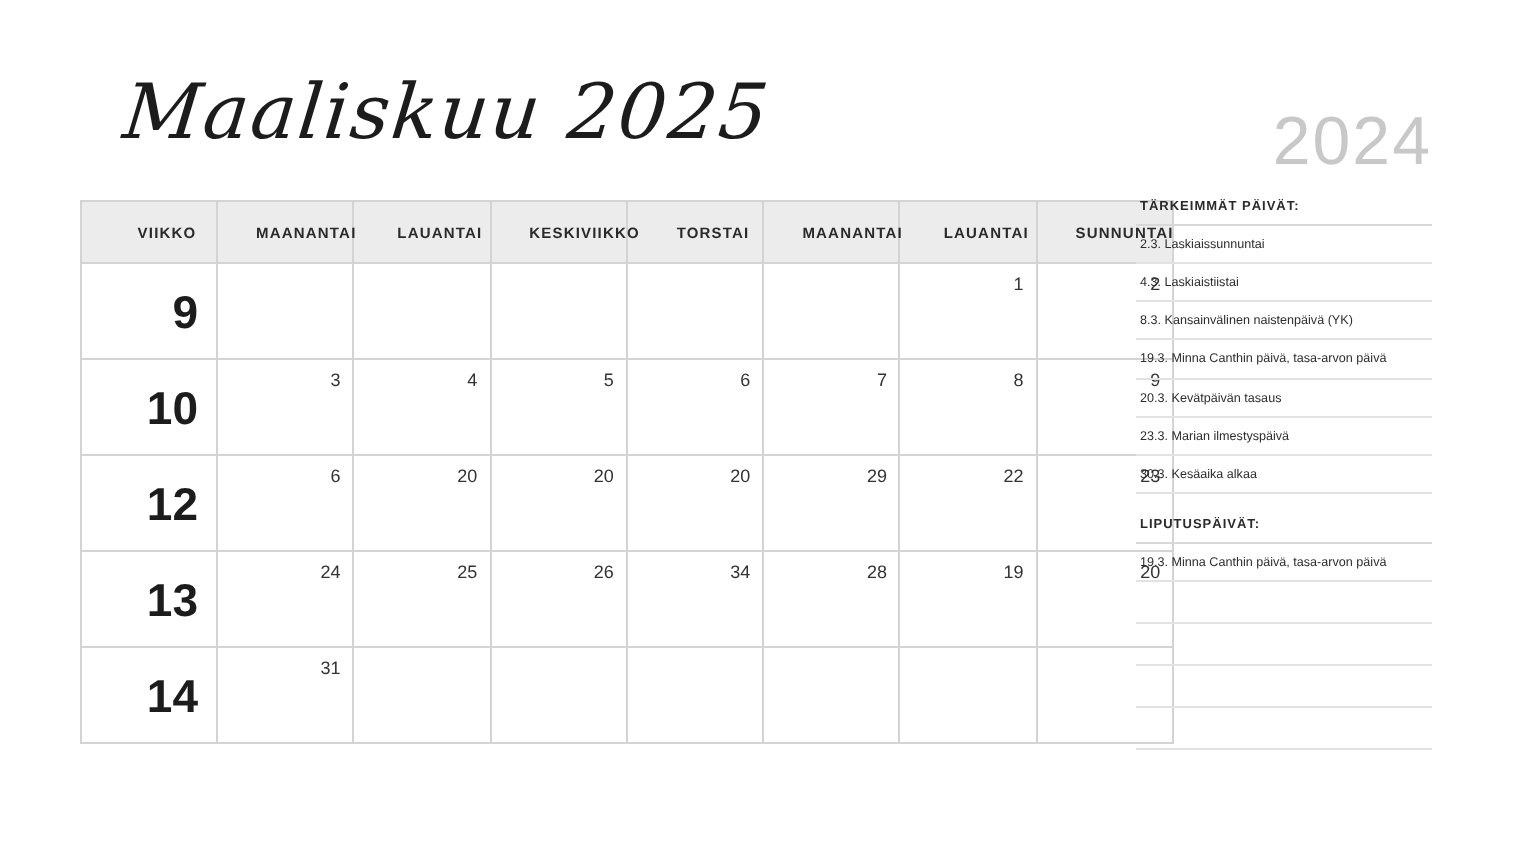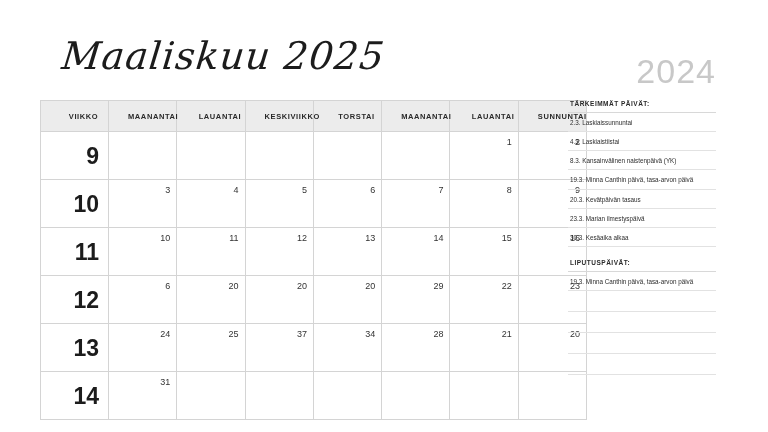--- a/index.html
+++ b/index.html
@@ -203,46 +203,20 @@
           </td>
         <td>
             <span class="daynum">8</span>
           </td>
         <td>
             <span class="daynum">9</span>
           </td>
       </tr>
       <tr>
         <td>
-            <span class="weeknum">11</span>
-          </td>
-        <td>
-            <span class="daynum">10</span>
-          </td>
-        <td>
-            <span class="daynum">11</span>
-          </td>
-        <td>
-            <span class="daynum">12</span>
-          </td>
-        <td>
-            <span class="daynum">13</span>
-          </td>
-        <td>
-            <span class="daynum">14</span>
-          </td>
-        <td>
-            <span class="daynum">15</span>
-          </td>
-        <td>
-            <span class="daynum">16</span>
-          </td>
-      </tr>
-      <tr>
-        <td>
             <span class="weeknum">12</span>
           </td>
         <td>
             <span class="daynum">6</span>
           </td>
         <td>
             <span class="daynum">20</span>
           </td>
         <td>
             <span class="daynum">20</span>
@@ -264,30 +238,30 @@
         <td>
             <span class="weeknum">13</span>
           </td>
         <td>
             <span class="daynum">24</span>
           </td>
         <td>
             <span class="daynum">25</span>
           </td>
         <td>
-            <span class="daynum">37</span>
+            <span class="daynum">26</span>
           </td>
         <td>
             <span class="daynum">34</span>
           </td>
         <td>
             <span class="daynum">28</span>
           </td>
         <td>
-            <span class="daynum">21</span>
+            <span class="daynum">19</span>
           </td>
         <td>
             <span class="daynum">20</span>
           </td>
       </tr>
       <tr>
         <td>
             <span class="weeknum">14</span>
           </td>
         <td>

